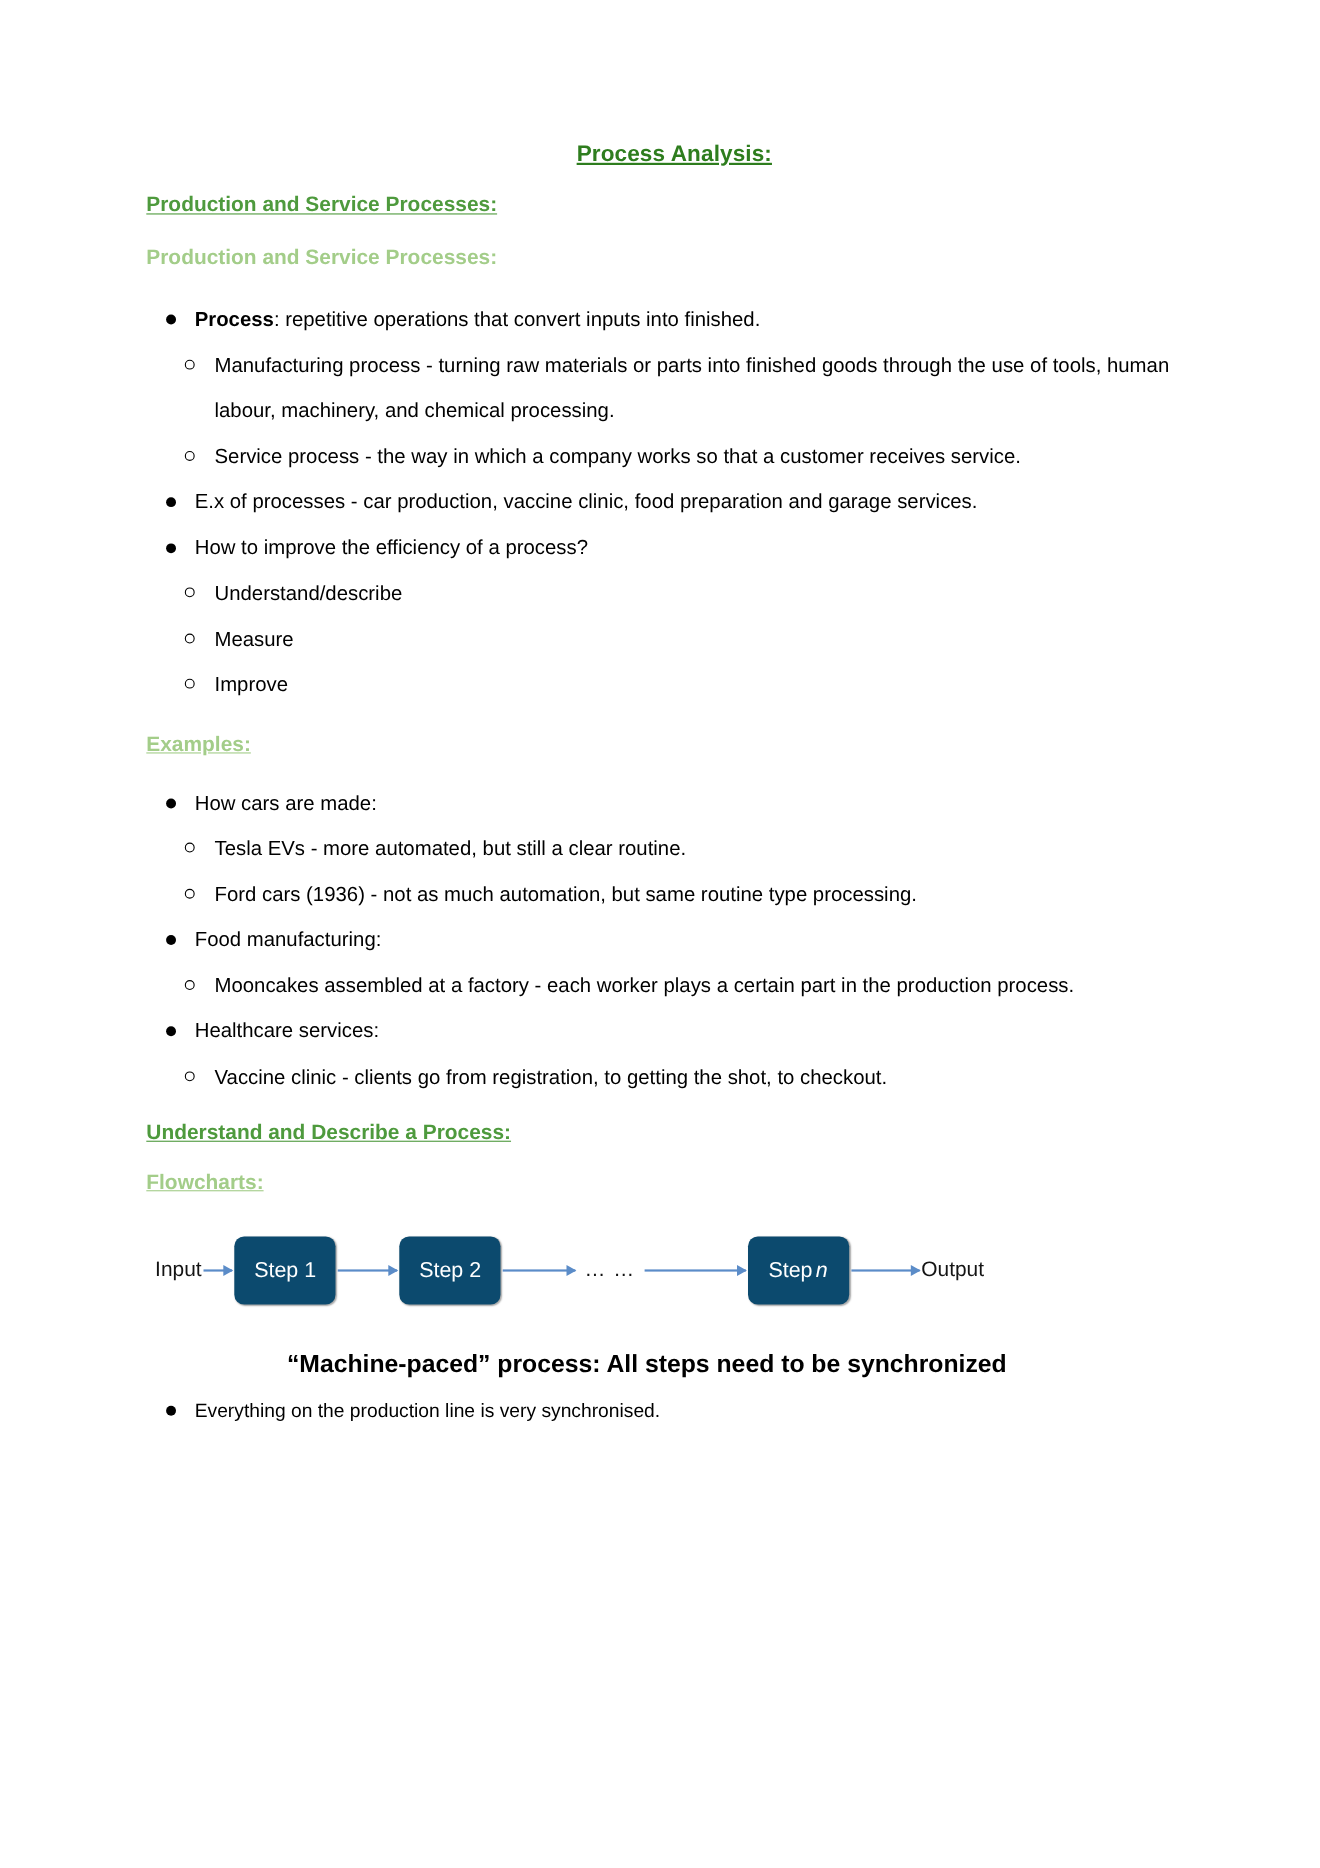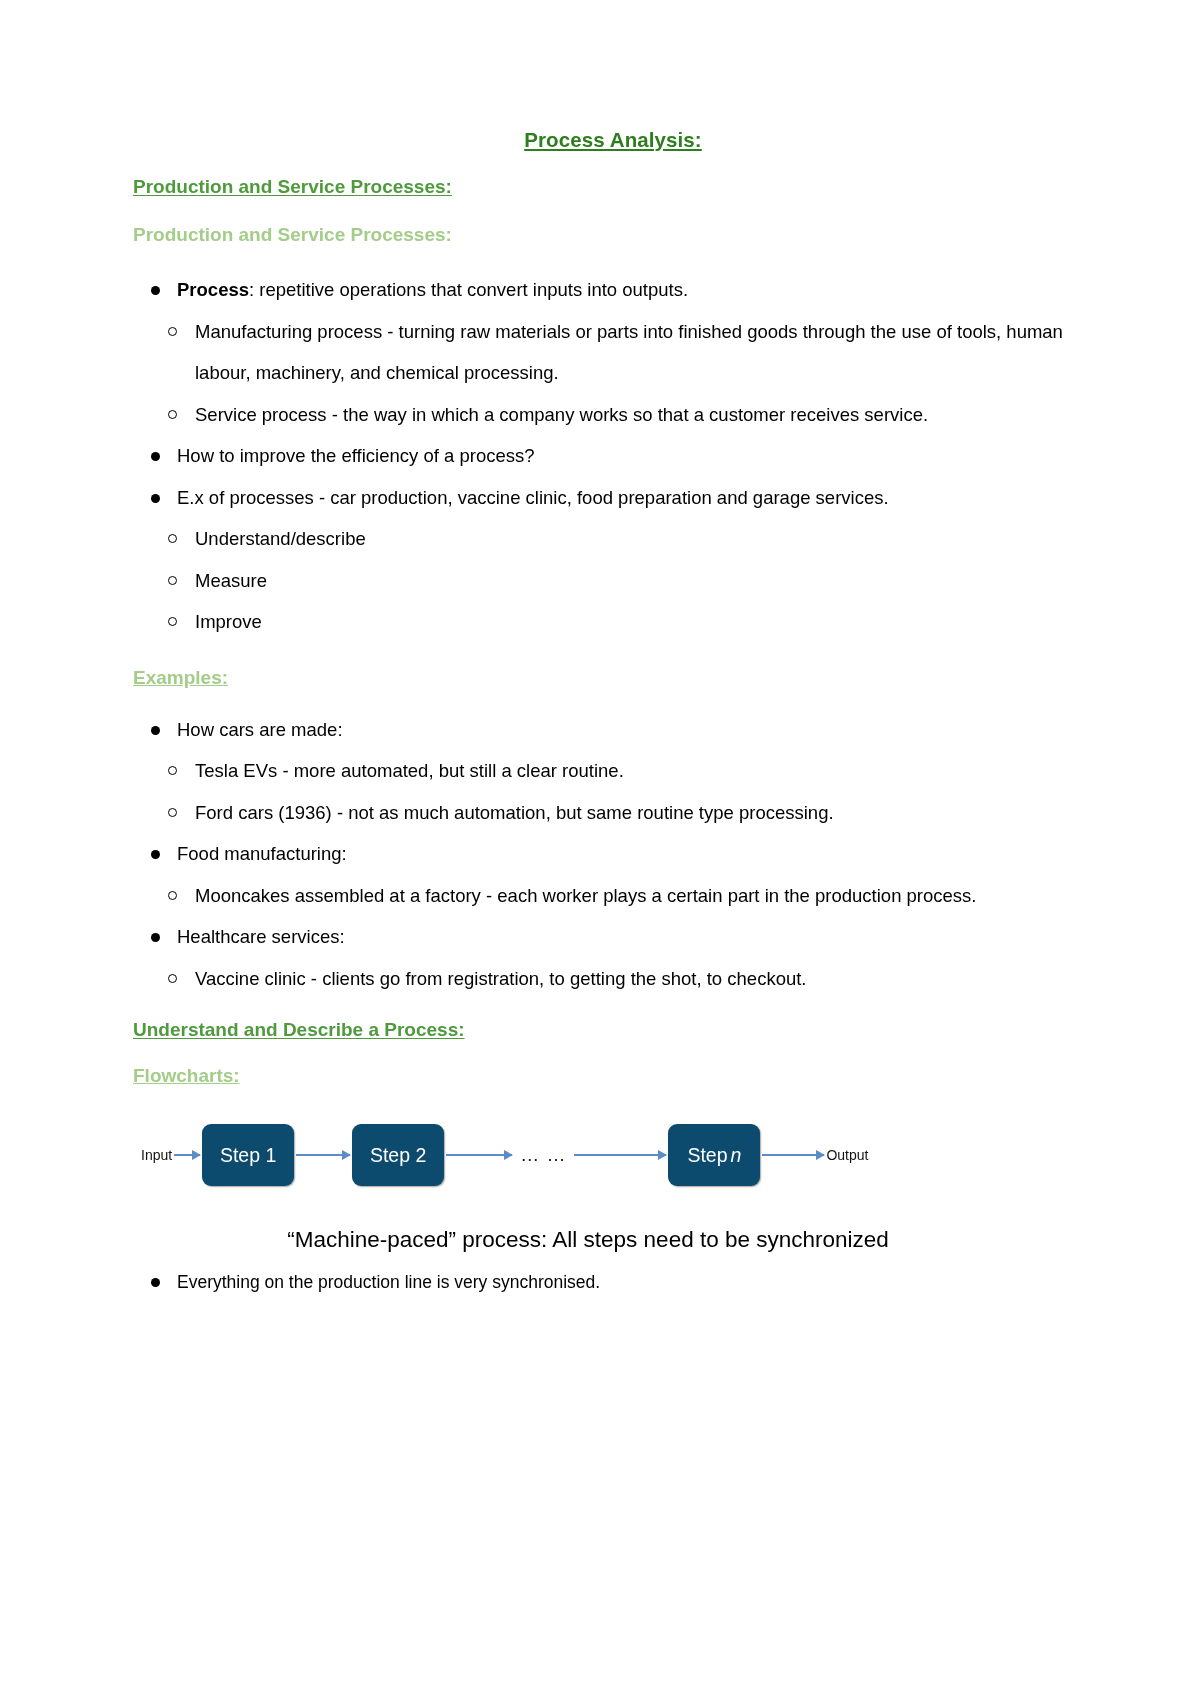--- a/index.html
+++ b/index.html
@@ -105,21 +105,21 @@
     position: relative;
     margin: 6px 0 0 0;
     height: 96px;
   }
   .flow-row {
     display: flex;
     align-items: center;
     height: 96px;
   }
   .flow-label {
-    font-size: 14px;
+    font-size: 19px;
     color: #141414;
     white-space: nowrap;
   }
   .flow-label.input { margin-left: 8px; }
   .flow-box {
     width: 92px;
     height: 62px;
     background: #0c4a6e;
     border-radius: 9px;
     display: flex;
@@ -160,49 +160,50 @@
     white-space: nowrap;
   }
 
   .caption {
     text-align: center;
     font-size: 22.5px;
     color: #000000;
     margin: 24px 0 10px 0;
     padding-right: 24px;
     white-space: nowrap;
+    font-weight: bold;
   }
   ul.final { padding-left: 44px; }
   ul.final li.b1 { font-size: 17.5px; line-height: 38px; }
   ul.final li.b1::before { top: 15px; }
 </style>
 </head>
 <body>
 
 <div id="page">
   <div class="doc">
 
     <h1 class="title-h1">Process Analysis:</h1>
 
     <h2 class="head-h2">Production and Service Processes:</h2>
 
     <h3 class="head-h3">Production and Service Processes:</h3>
 
     <ul class="lvl1">
-      <li class="b1"><span class="bold">Process</span><span>: repetitive operations that convert inputs into outputs.</span></li>
+      <li class="b1"><span class="bold">Process</span><span>: repetitive operations that convert inputs into finished.</span></li>
     </ul>
 
     <ul class="lvl2">
       <li class="b2">Manufacturing process - turning raw materials or parts into finished goods through the use of tools, human labour, machinery, and chemical processing.</li>
       <li class="b2">Service process - the way in which a company works so that a customer receives service.</li>
     </ul>
 
     <ul class="lvl1">
+      <li class="b1">E.x of processes - car production, vaccine clinic, food preparation and garage services.</li>
       <li class="b1">How to improve the efficiency of a process?</li>
-      <li class="b1">E.x of processes - car production, vaccine clinic, food preparation and garage services.</li>
     </ul>
 
     <ul class="lvl2">
       <li class="b2">Understand/describe</li>
       <li class="b2">Measure</li>
       <li class="b2">Improve</li>
     </ul>
 
     <h3 class="head-h3 tight" style="margin-top:24px;">Examples:</h3>
 

